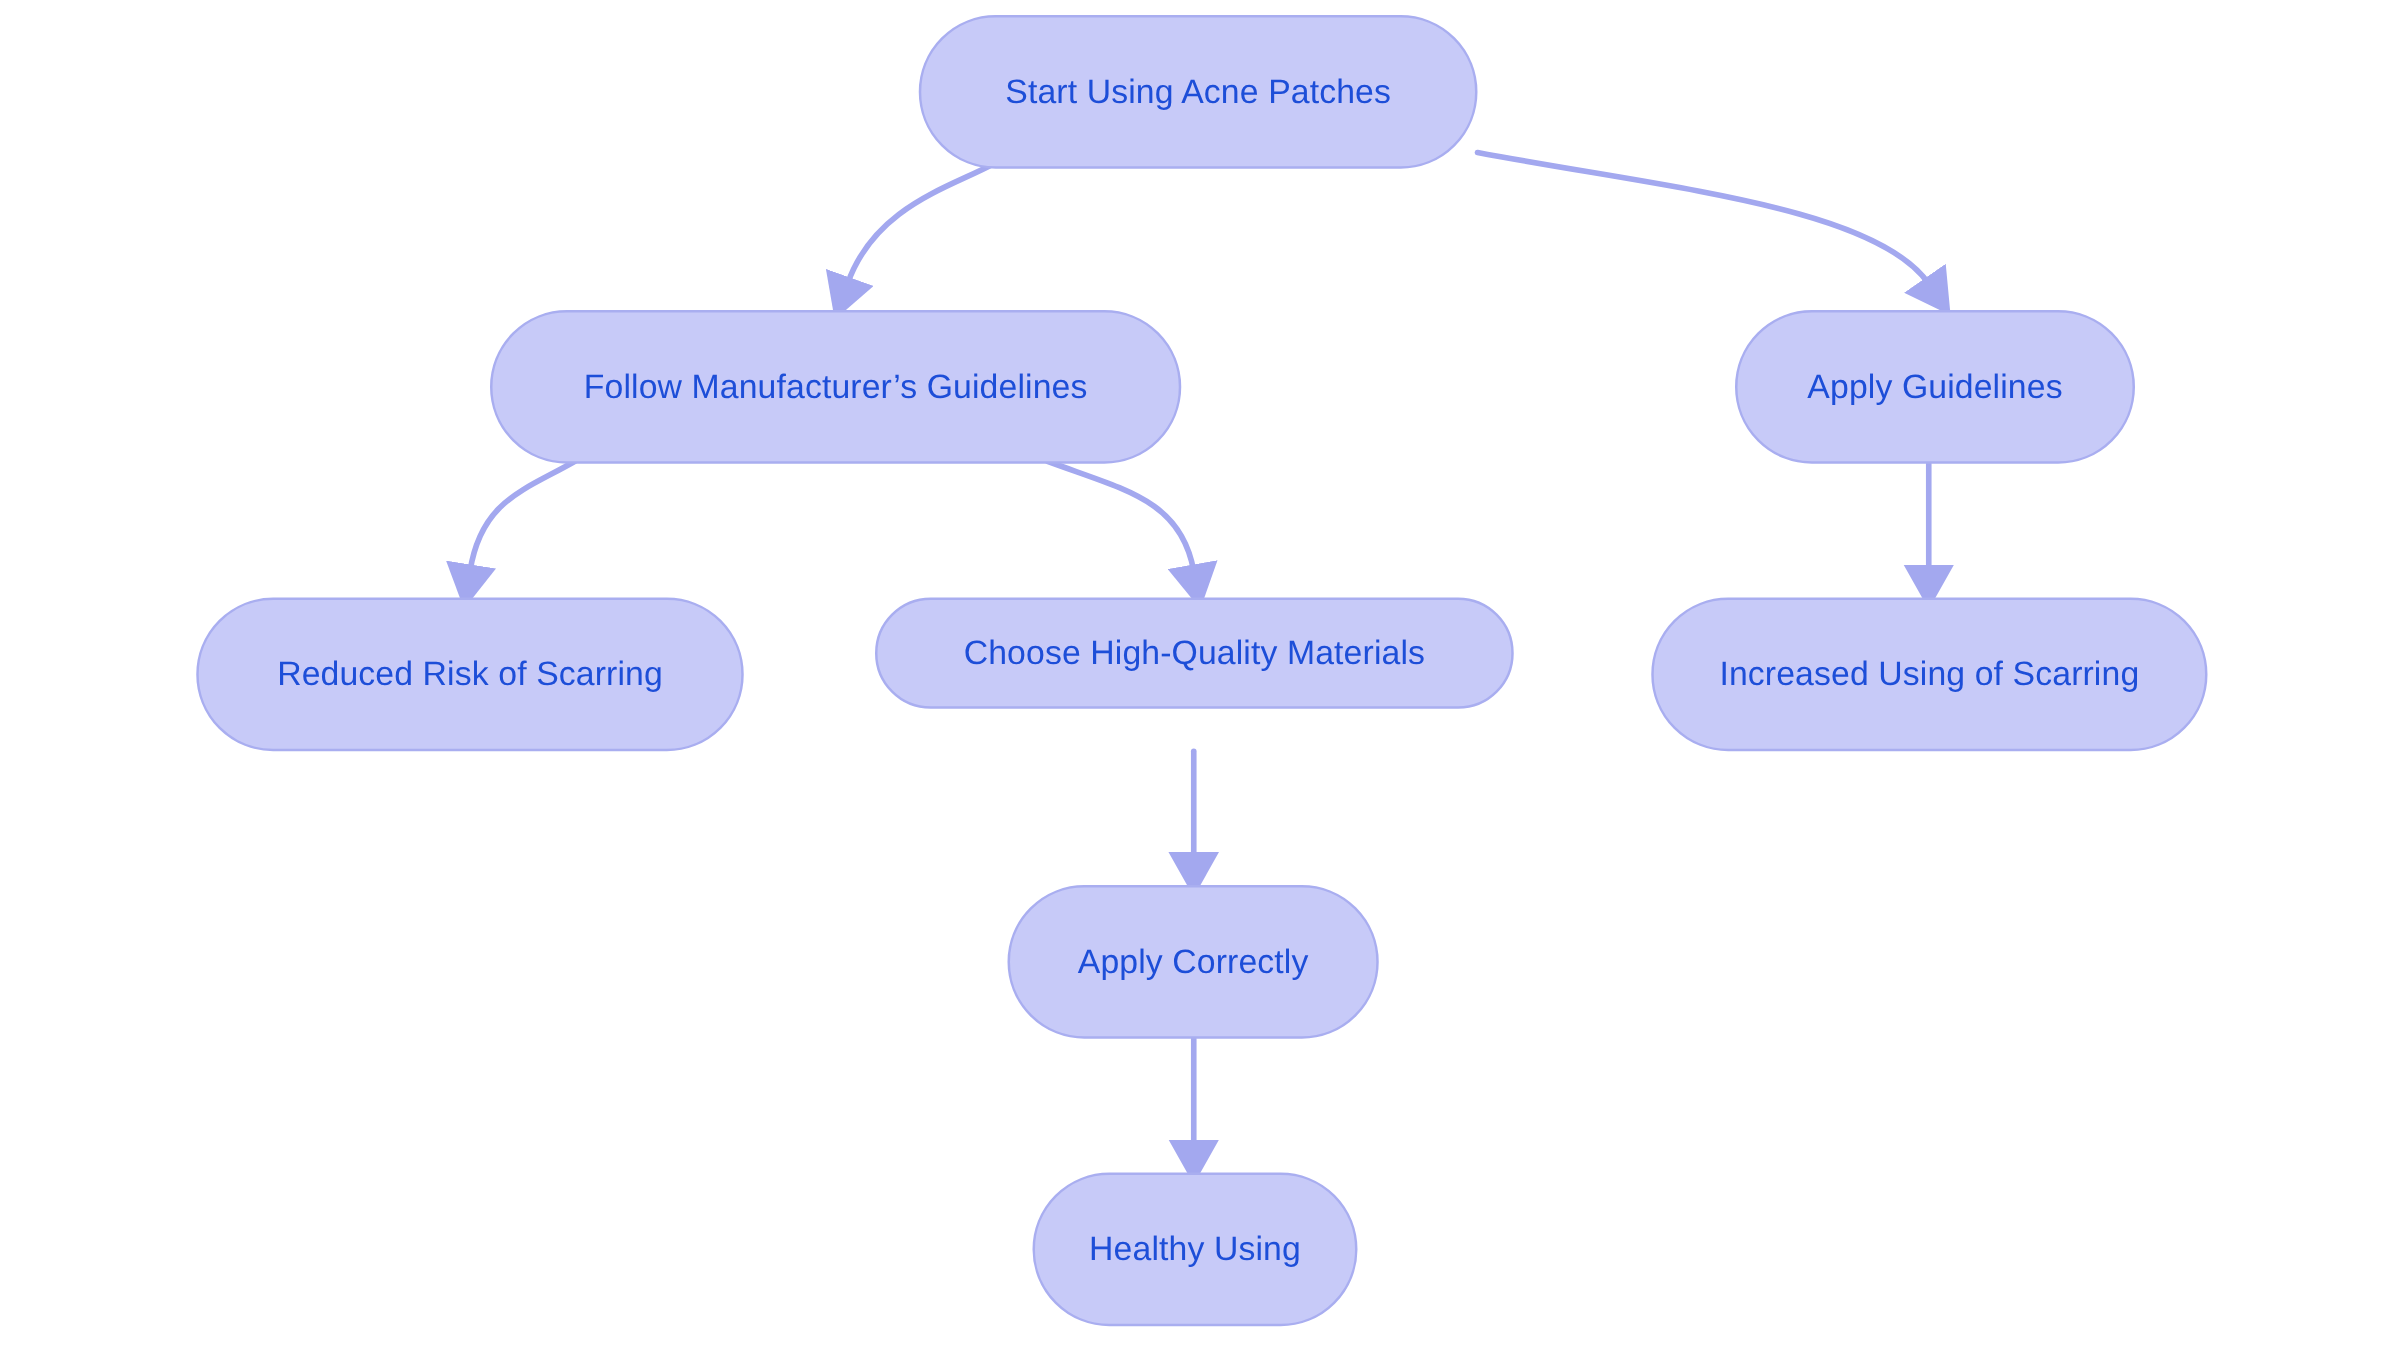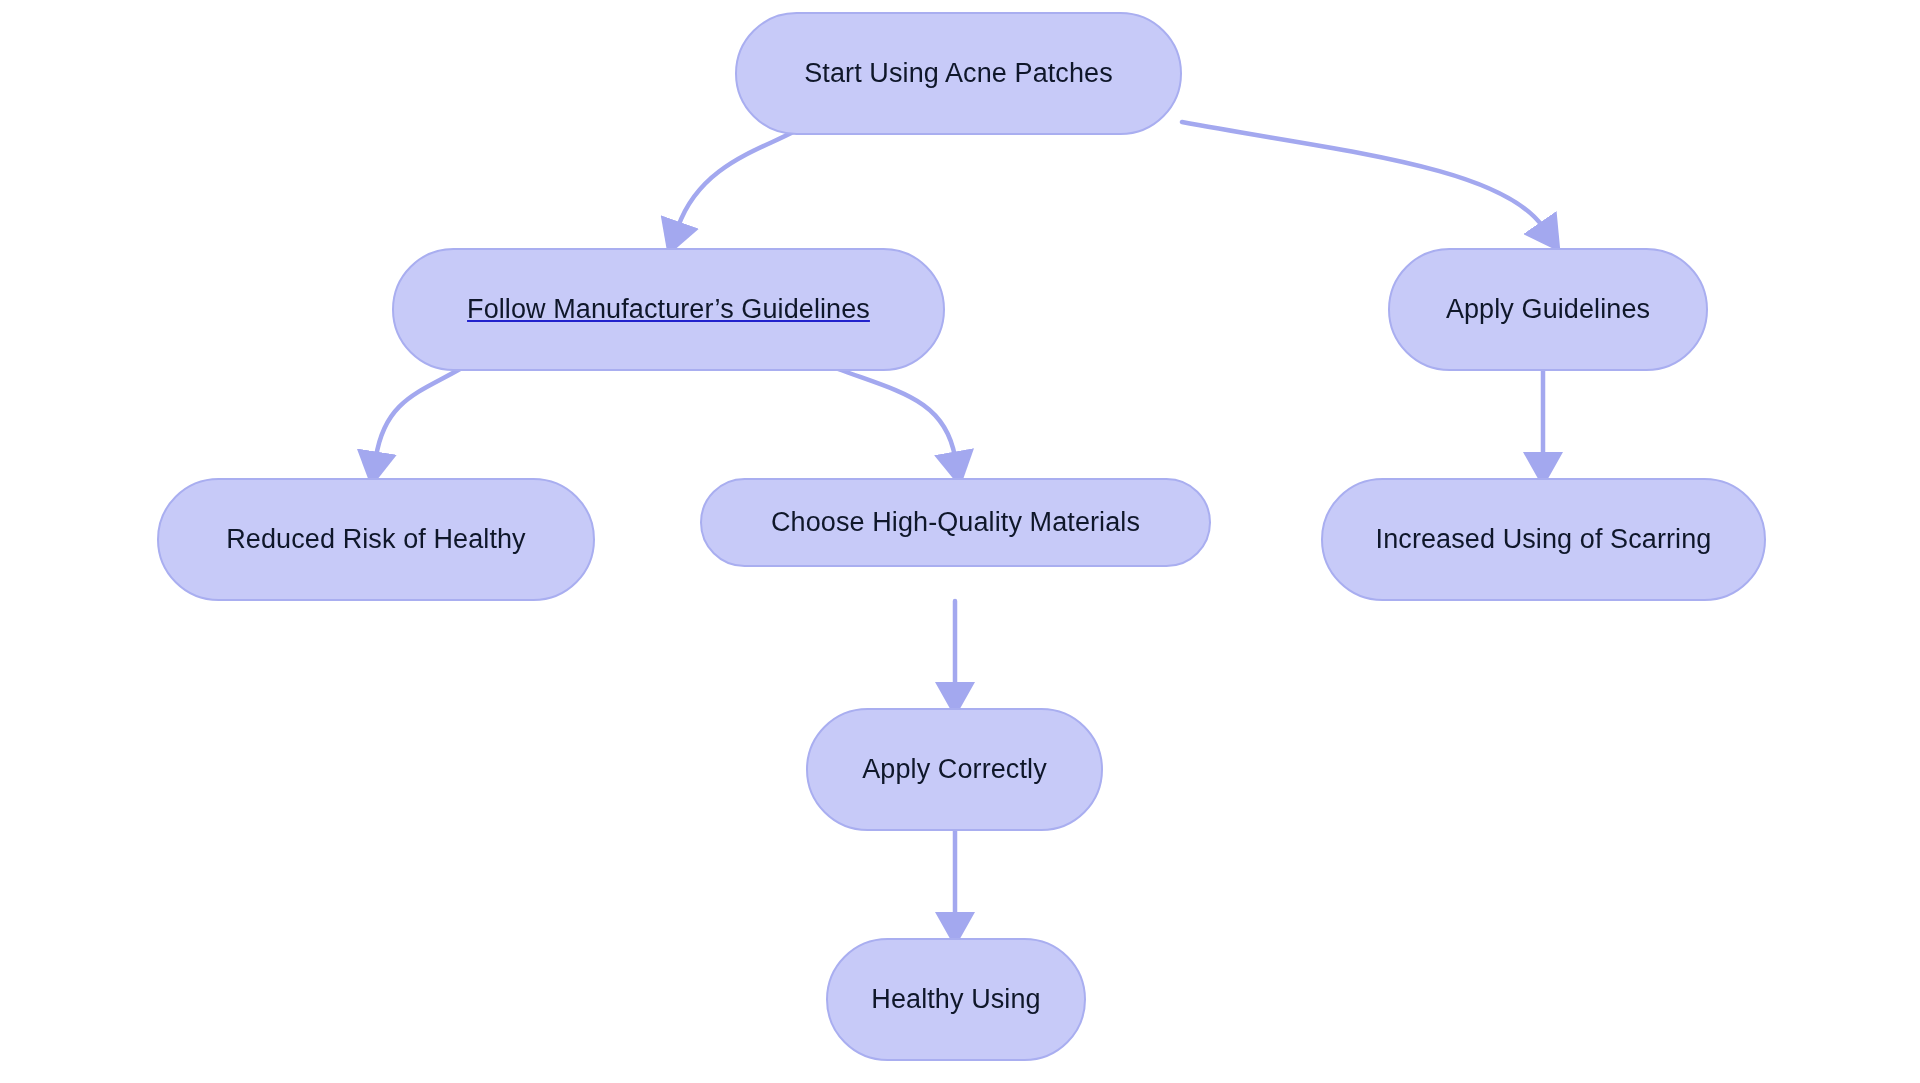--- a/index.html
+++ b/index.html
@@ -38,21 +38,21 @@
     color: #2222cc;
     font-size: 27px;
     font-weight: 400;
     letter-spacing: 0.1px;
     white-space: nowrap;
     line-height: 1;
   }
   .node-label {
     display: block;
     text-align: right;
-    color: #0f172a;
+    color: #1d4ed8;
   }
 </style>
 </head>
 <body>
 
 <div id="canvas">
 
   <svg id="edge-layer" viewBox="0 0 1920 1083" width="1920" height="1083" xmlns="http://www.w3.org/2000/svg">
     <defs>
       <marker id="arrowhead" markerWidth="10" markerHeight="9" refX="1.2" refY="4.5" orient="auto" markerUnits="strokeWidth">
@@ -72,30 +72,30 @@
 
     <path d="M 955,601 L 955,687" fill="none" stroke="#a3a8ef" stroke-width="4.5" stroke-linecap="round" marker-end="url(#arrowhead)"></path>
 
     <path d="M 955,831 L 955,917" fill="none" stroke="#a3a8ef" stroke-width="4.5" stroke-linecap="round" marker-end="url(#arrowhead)"></path>
   </svg>
 
   <div class="node" style="left: 735px; top: 12px; width: 447px; height: 123px;">
     <span class="node-label">Start Using Acne Patches</span>
   </div>
 
-  <div class="node" style="left: 392px; top: 248px; width: 553px; height: 123px; text-decoration: underline;">
+  <div class="node" style="left: 392px; top: 248px; width: 553px; height: 123px;">
     <span class="node-label">Follow Manufacturer’s Guidelines</span>
   </div>
 
   <div class="node" style="left: 1388px; top: 248px; width: 320px; height: 123px;">
     <span class="node-label">Apply Guidelines</span>
   </div>
 
   <div class="node" style="left: 157px; top: 478px; width: 438px; height: 123px;">
-    <span class="node-label">Reduced Risk of Healthy</span>
+    <span class="node-label">Reduced Risk of Scarring</span>
   </div>
 
   <div class="node" style="left: 700px; top: 478px; width: 511px; height: 89px;">
     <span class="node-label">Choose High-Quality Materials</span>
   </div>
 
   <div class="node" style="left: 1321px; top: 478px; width: 445px; height: 123px;">
     <span class="node-label">Increased Using of Scarring</span>
   </div>
 

